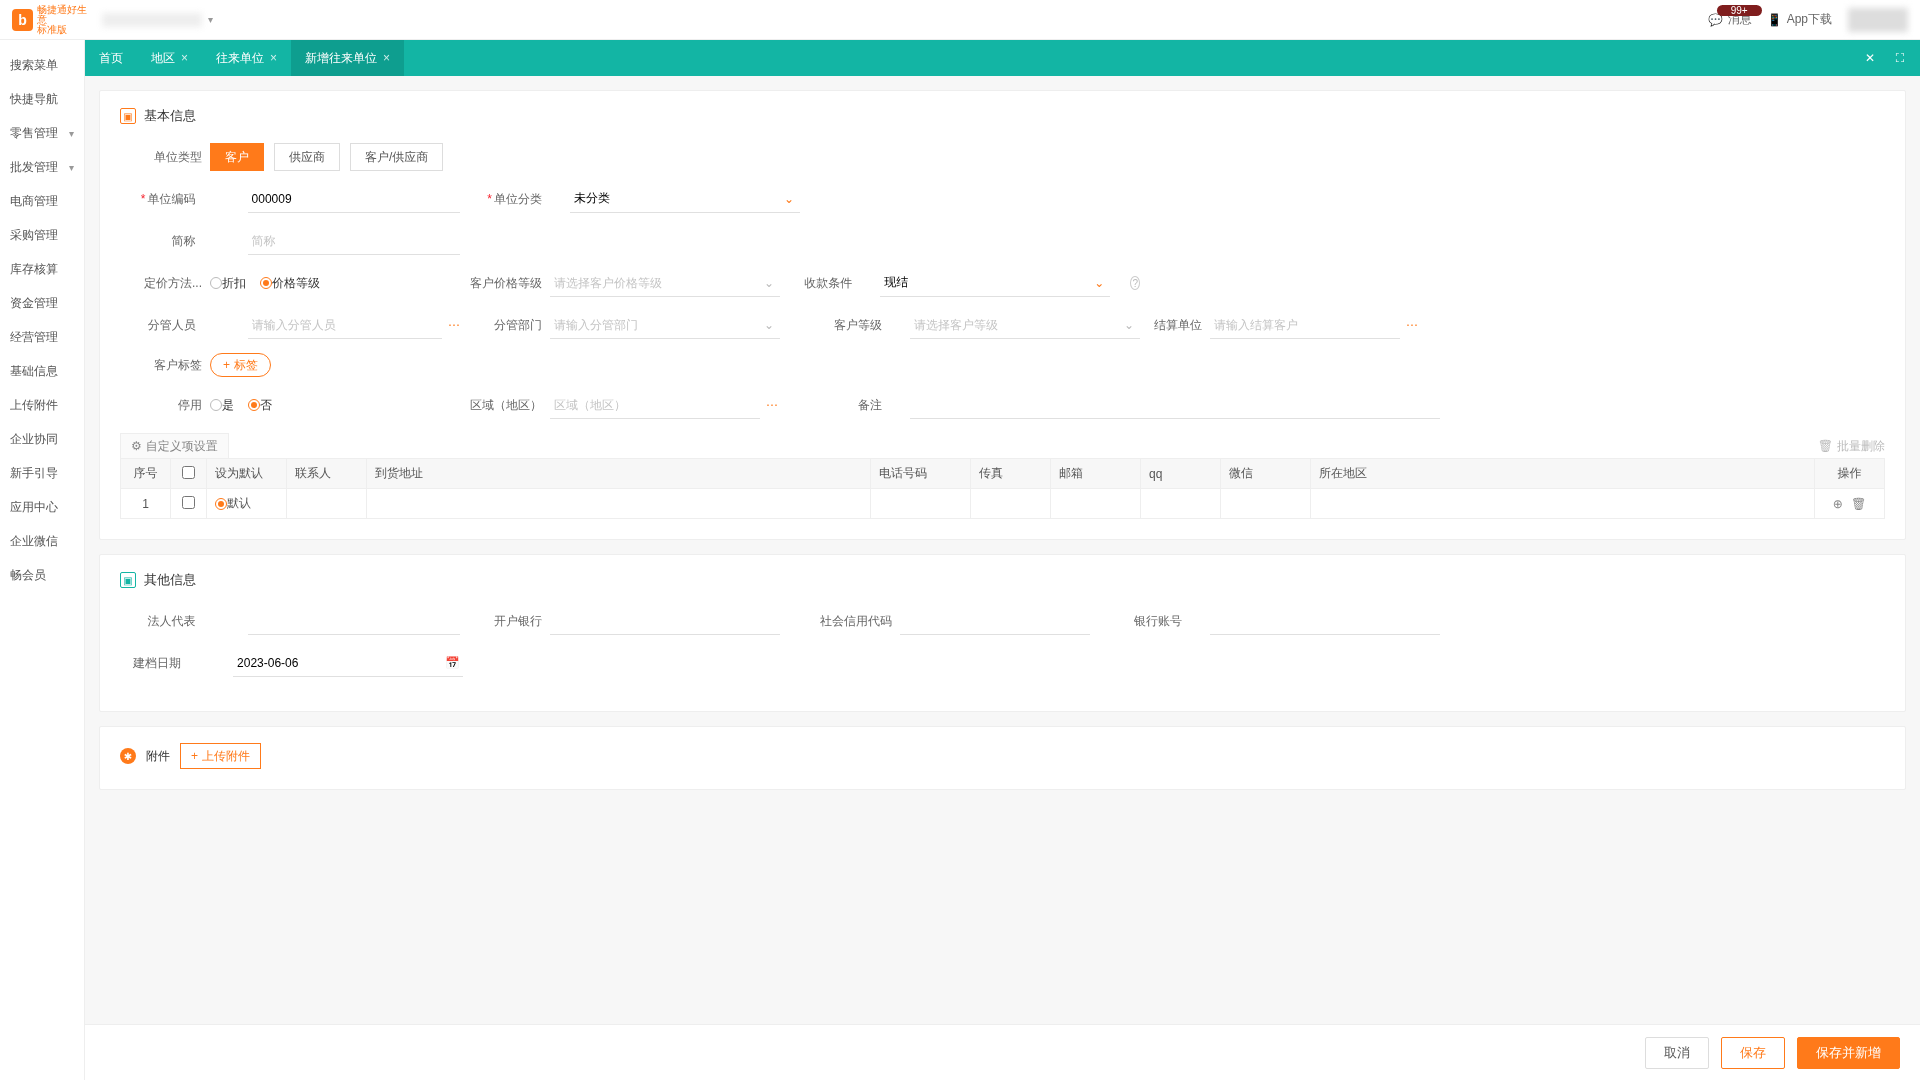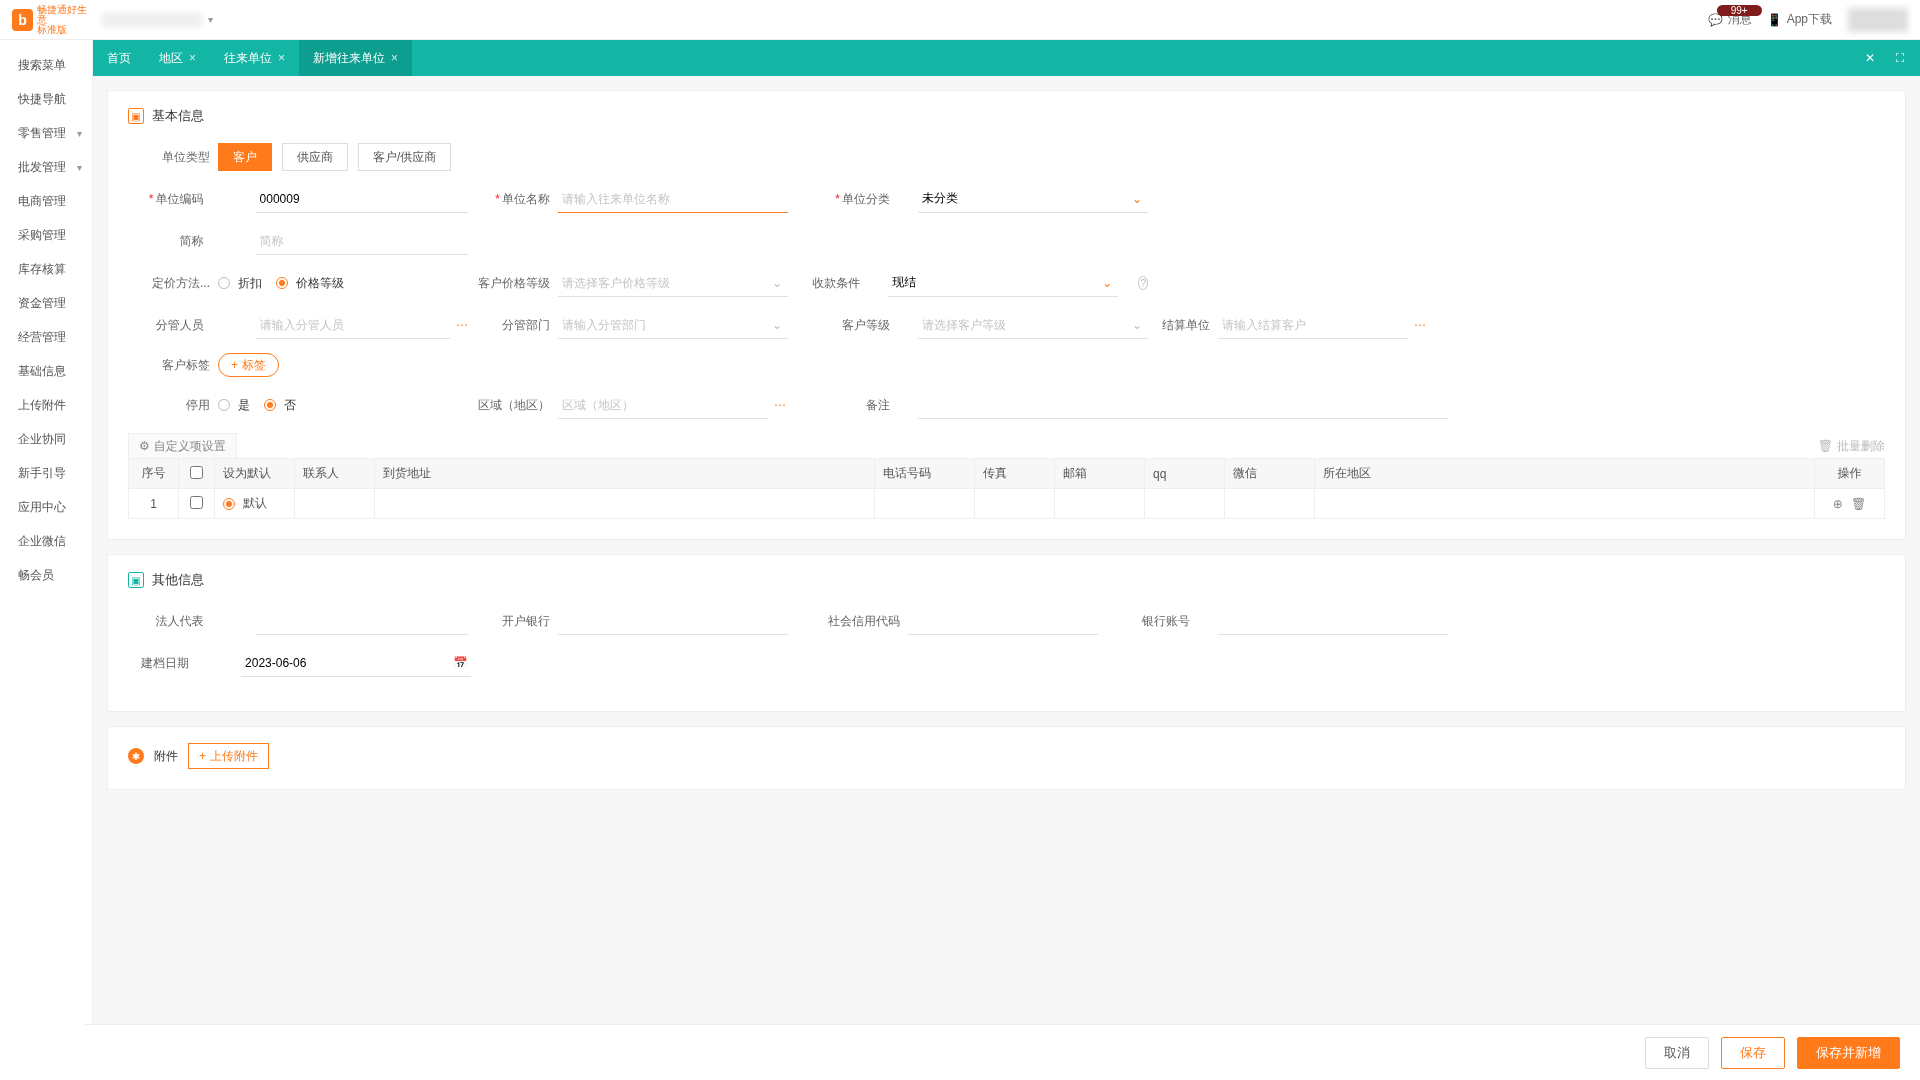--- a/index.html
+++ b/index.html
@@ -12,21 +12,21 @@
 .logo-orange { width:22px; height:22px; background:#ff7a1a; border-radius:4px; display:flex; align-items:center; justify-content:center; color:#fff; font-weight:bold; font-size:14px;}
 .logo-txt { color:#ff7a1a; font-size:10px; line-height:1; }
 .company-sel { color:#999; display:flex; align-items:center; gap:6px; width:160px;}
 .company-sel .blur { filter: blur(3px); background:#eee; width:100px; height:14px; }
 .top-right { display:flex; align-items:center; gap:16px; color:#666; }
 .top-right .pill { position:relative; display:flex; align-items:center; gap:4px; }
 .badge { position:absolute; top:-6px; right:-10px; background:#7f1d1d; color:#fff; border-radius:8px; font-size:10px; padding:0 14px;}
 .avatar-blur { width:60px; height:24px; background:#ddd; filter: blur(3px); }
 
 
-.layout { display:flex; height: calc(100vh - 40px); padding-left: 8px; }
+.layout { display:flex; height: calc(100vh - 40px); }
 .sidebar { width:85px; background:#fff; border-right:1px solid #eee; padding-top:8px; }
 .sidebar-item { height:34px; display:flex; align-items:center; justify-content:space-between; padding:0 10px; color:#555; cursor:pointer; font-size:12px;}
 .caret-small { font-size:10px; color:#999; }
 
 
 .maincol { flex:1; display:flex; flex-direction:column; background:#f7f7f7; }
 
 
 .tabsbar { height:36px; background:#13b5a4; display:flex; align-items:center; color:#fff; font-size:12px; }
 .tab { height:36px; display:flex; align-items:center; padding:0 14px; gap:6px; cursor:pointer; }
@@ -64,21 +64,21 @@
 .input.w2 { width: 230px; }
 .input.w3 { width: 230px; }
 .input.w4 { width: 200px; }
 
 
 .seg { display:flex; gap:10px; }
 .seg-btn { height:28px; padding:0 14px; border:1px solid #ddd; background:#fff; cursor:pointer; font-size:12px; color:#555; display:flex; align-items:center;}
 .seg-btn.active { background:#ff7a1a; color:#fff; border-color:#ff7a1a; }
 
 
-.radio { display:inline-flex; align-items:center; gap:8px; margin-right:14px; cursor:pointer;font-family:Liberation Mono, monospace;}
+.radio { display:inline-flex; align-items:center; gap:0; margin-right:14px; cursor:pointer;font-family:Liberation Mono, monospace;}
 .radio .dot { width:12px; height:12px; border:1px solid #bbb; border-radius:50%; display:inline-flex; align-items:center; justify-content:center;}
 .radio.checked .dot { border-color:#ff7a1a; }
 .radio.checked .dot::after { content:""; width:6px; height:6px; background:#ff7a1a; border-radius:50%; }
 
 
 .tag-btn { height:24px; padding:0 12px; border:1px solid #ff7a1a; color:#ff7a1a; border-radius:12px; background:#fff; font-size:12px; cursor:pointer; display:inline-flex; align-items:center; gap:4px;}
 
 
 .row-tools { display:flex; align-items:center; justify-content:space-between; margin-bottom:-1px; }
 .ghost-btn { height:26px; padding:0 10px; border:1px solid #eee; background:#fafafa; color:#888; font-size:12px; display:inline-flex; align-items:center; gap:4px; cursor:pointer;}
@@ -234,24 +234,20 @@
               <button class="seg-btn">供应商</button>
               <button class="seg-btn">客户/供应商</button>
             </div>
           </div>
         </div>
 
         <div class="form-row">
           <div class="form-cell c1">
             <div class="form-label"><span class="req">*</span><span>单位编码</span></div>
             <input class="input w1" value="000009" style="">
-          </div>
-          <div class="form-cell c2">
-            <div class="form-label"><span class="req">*</span><span>单位名称</span></div>
-            <input class="input w2 err" placeholder="请输入往来单位名称" style="">
           </div>
           <div class="form-cell c3">
             <div class="form-label"><span class="req">*</span><span>单位分类</span></div>
             <div class="select-wrap">
               <input class="input w3" value="未分类" style="">
               <span class="chev">⌄</span>
             </div>
           </div>
         </div>
 

